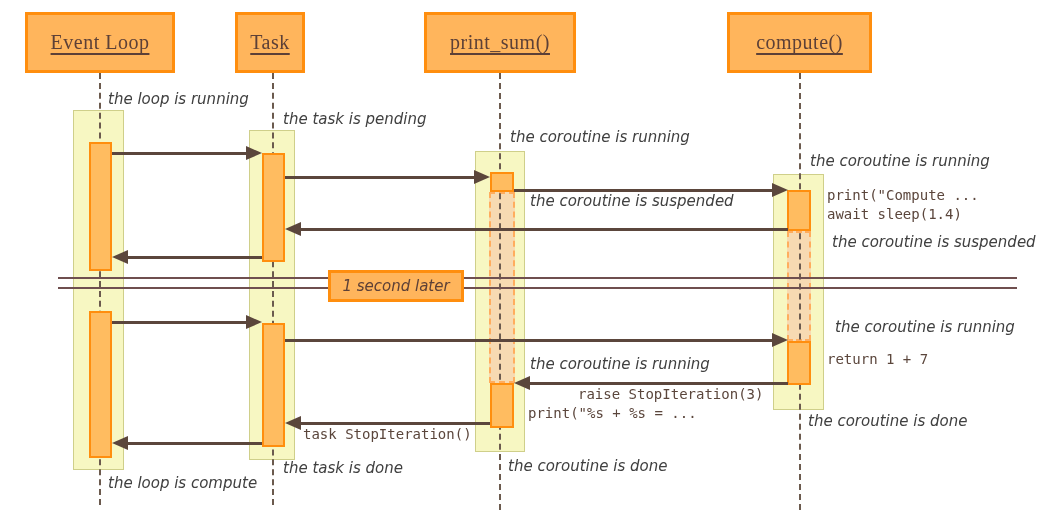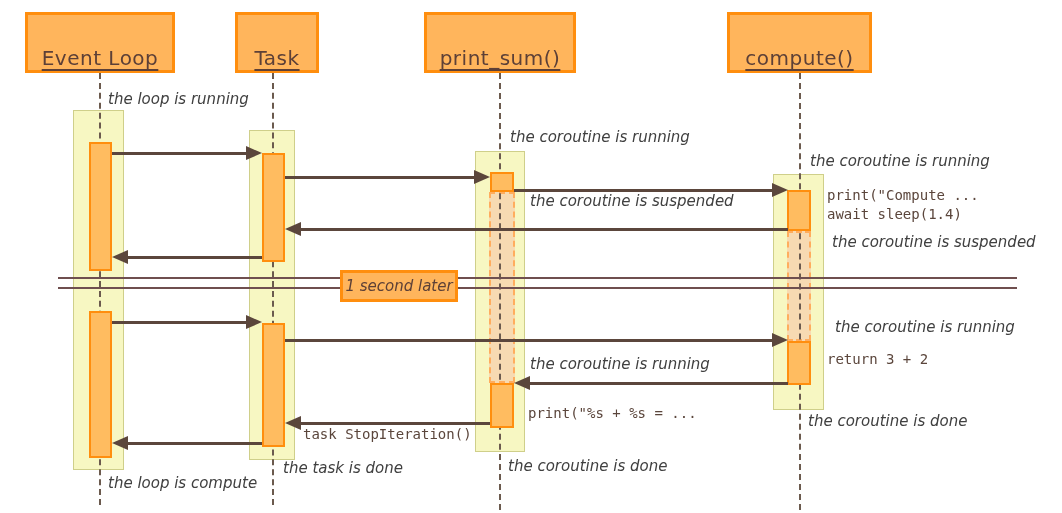--- a/index.html
+++ b/index.html
@@ -2,21 +2,21 @@
 <html><head>
 <meta charset="utf-8">
 <style>
   html,body{margin:0;padding:0;background:#ffffff;}
   #canvas{position:relative;width:1062px;height:513px;background:#ffffff;overflow:hidden;
           font-family:"DejaVu Sans",sans-serif;}
 
   
   .actor{position:absolute;top:12px;height:61px;box-sizing:border-box;
          background:#FFB55C;border:3px solid #FF8E0E;
-         display:flex;align-items:flex-end;justify-content:center;}
+         display:flex;align-items:center;justify-content:center;font-family:Liberation Serif, serif;}
   .actor span{font-size:20px;color:#5D4037;text-decoration:underline;
               text-underline-offset:4px;letter-spacing:0.5px;}
 
   
   .lifeline{position:absolute;width:0;border-left:2px dashed #6B5A4E;z-index:3;}
 
   
   .band{position:absolute;background:#F7F7C2;border:1px solid #CFCF8A;box-sizing:border-box;z-index:1;}
 
   
@@ -31,21 +31,21 @@
   .ahead.r{border-top:7px solid transparent;border-bottom:7px solid transparent;border-left:16px solid #5B463C;}
   .ahead.l{border-top:7px solid transparent;border-bottom:7px solid transparent;border-right:16px solid #5B463C;}
 
   
   .note{position:absolute;font-style:italic;font-size:15px;color:#404040;white-space:nowrap;z-index:6;}
   .mono{position:absolute;font-family:"DejaVu Sans Mono",monospace;font-size:14px;color:#5B463C;
         white-space:nowrap;z-index:6;}
 
   
   .divline{position:absolute;left:58px;width:959px;height:2px;background:#6F4F4F;z-index:5;}
-  .divbox{position:absolute;left:340px;top:270px;width:118px;height:32px;box-sizing:border-box;
+  .divbox{position:absolute;left:328px;top:270px;width:136px;height:32px;box-sizing:border-box;
           background:#FFB55C;border:3px solid #FF8E0E;display:flex;align-items:center;justify-content:center;z-index:6;}
   .divbox span{font-style:italic;font-size:15px;color:#5D4037;white-space:nowrap;}
 </style>
 </head>
 <body>
 
 <div id="canvas">
 
   <div class="band" style="left:73px;top:110px;width:51px;height:360px"></div>
   <div class="band" style="left:249px;top:130px;width:46px;height:330px"></div>
@@ -65,21 +65,21 @@
   <div class="bar" style="left:262px;top:153px;width:23px;height:109px"></div>
   <div class="bar" style="left:262px;top:323px;width:23px;height:124px"></div>
   <div class="bar" style="left:490px;top:172px;width:24px;height:20px"></div>
   <div class="bar" style="left:490px;top:383px;width:24px;height:45px"></div>
   <div class="bar" style="left:787px;top:190px;width:24px;height:41px"></div>
   <div class="bar" style="left:787px;top:341px;width:24px;height:44px"></div>
 
   <div class="actor" style="left:25px;width:150px">
     <span>Event Loop</span>
   </div>
-  <div class="actor" style="left:235px;width:84px">
+  <div class="actor" style="left:235px;width:70px">
     <span>Task</span>
   </div>
   <div class="actor" style="left:424px;width:152px">
     <span>print_sum()</span>
   </div>
   <div class="actor" style="left:727px;width:145px">
     <span>compute()</span>
   </div>
 
   <div class="aline" style="left:112px;top:152px;width:135px"></div>
@@ -112,30 +112,32 @@
   <div class="ahead l" style="left:514px;top:376px"></div>
   <div class="aline" style="left:529px;top:382px;width:259px"></div>
 
   <div class="ahead l" style="left:285px;top:416px"></div>
   <div class="aline" style="left:300px;top:422px;width:190px"></div>
 
   <div class="ahead l" style="left:112px;top:436px"></div>
   <div class="aline" style="left:127px;top:442px;width:135px"></div>
 
   <div class="note" style="left:108px;top:90px">the loop is running</div>
+  <div class="note" style="left:283px;top:110px">the task is pending</div>
   <div class="note" style="left:510px;top:128px">the coroutine is running</div>
   <div class="note" style="left:530px;top:192px">the coroutine is suspended</div>
   <div class="note" style="left:810px;top:152px">the coroutine is running</div>
   <div class="note" style="left:832px;top:233px">the coroutine is suspended</div>
   <div class="note" style="left:835px;top:318px">the coroutine is running</div>
   <div class="note" style="left:530px;top:355px">the coroutine is running</div>
   <div class="note" style="left:808px;top:412px">the coroutine is done</div>
   <div class="note" style="left:508px;top:457px">the coroutine is done</div>
   <div class="note" style="left:283px;top:459px">the task is done</div>
   <div class="note" style="left:108px;top:474px">the loop is compute</div>
 
   <div class="mono" style="left:827px;top:187px">print("Compute ...</div>
   <div class="mono" style="left:827px;top:206px">await sleep(1.4)</div>
-  <div class="mono" style="left:827px;top:351px">return 3 + 2</div>
+  <div class="mono" style="left:827px;top:351px">return 1 + 7</div>
+  <div class="mono" style="left:578px;top:386px">raise StopIteration(3)</div>
   <div class="mono" style="left:528px;top:405px">print("%s + %s = ...</div>
   <div class="mono" style="left:303px;top:426px">task StopIteration()</div>
 
 </div>
 
 </body></html>

